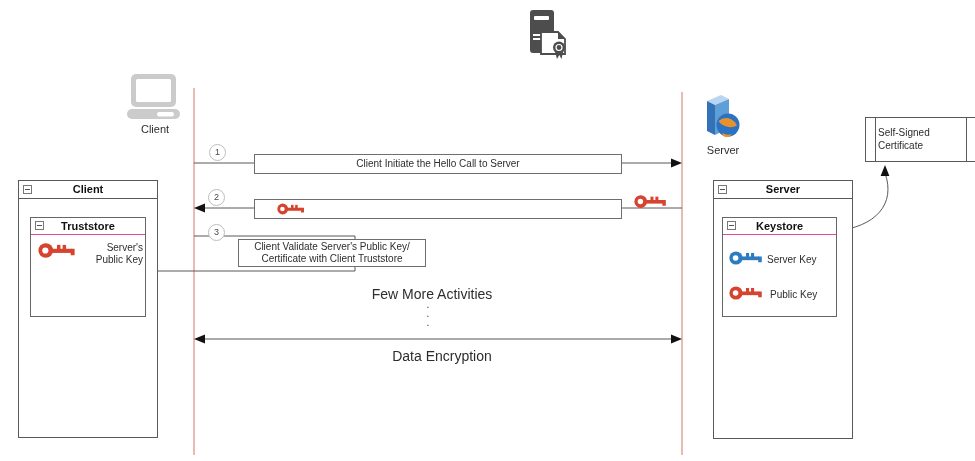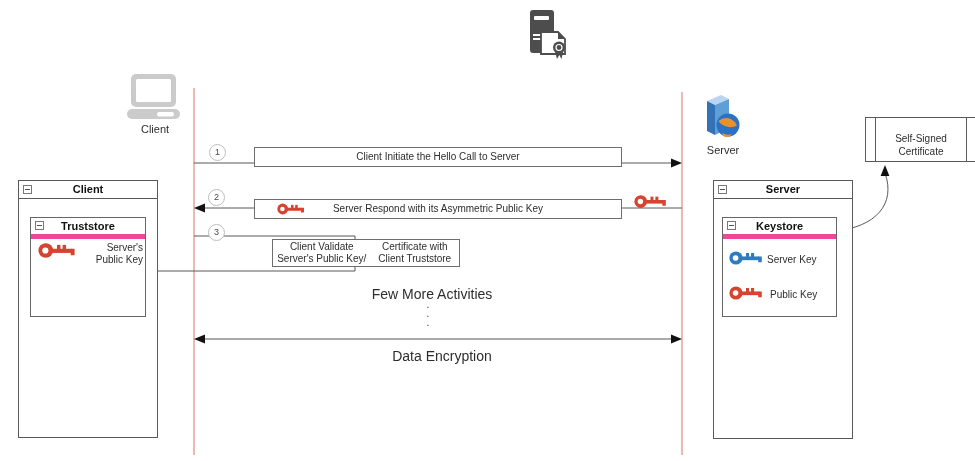--- a/index.html
+++ b/index.html
@@ -25,42 +25,42 @@
     position:absolute;background:#fff;border:1px solid #595959;z-index:2;
   }
   .box-header{
     position:relative;height:17px;border-bottom:1px solid #595959;
     font-size:11px;font-weight:bold;color:#111;text-align:center;line-height:17px;
   }
   .inner-box{
     position:absolute;background:#fff;border:1px solid #666;z-index:3;
   }
   .inner-header{
-    position:relative;height:16px;border-bottom:5px solid #ec4899;
+    position:relative;height:16px;border-bottom:1px solid #ec4899;
     font-size:11px;font-weight:bold;color:#111;text-align:center;line-height:16px;
   }
   .collapse{
     position:absolute;left:4px;top:4px;width:9px;height:9px;border:1px solid #777;
     background:#fff;box-sizing:border-box;
   }
   .collapse::after{
     content:"";position:absolute;left:1px;top:3px;width:5px;height:1px;background:#555;
   }
   .key-label{position:absolute;font-size:10px;color:#2d2d2d;line-height:12px;}
   .plain-label{position:absolute;font-size:14px;color:#2d2d2d;text-align:center;z-index:3;}
   .actor-label{position:absolute;font-size:11px;color:#2d2d2d;text-align:center;z-index:3;}
   
   #cert-box{
     position:absolute;left:857px;top:117px;width:112px;height:45px;background:#fff;
     border:1px solid #595959;z-index:3;box-sizing:border-box;
   }
   .cert-line{position:absolute;top:0;bottom:0;width:1px;background:#595959;}
   .cert-text{
-    position:absolute;left:12px;right:12px;top:14px;font-size:10px;line-height:13px;
-    text-align:center;color:#2d2d2d;
+    position:absolute;left:12px;right:12px;top:8px;font-size:10px;line-height:13px;
+    text-align:left;color:#2d2d2d;
   }
   .dot{position:absolute;width:200px;text-align:center;font-size:10px;line-height:8px;color:#333;z-index:3;}
 </style>
 </head>
 <body>
 
 <div id="canvas">
 
   <svg width="0" height="0" style="position:absolute">
     <defs>
@@ -125,32 +125,31 @@
     <circle cx="28" cy="33" r="11.5" fill="#2b71c4"></circle>
     <path d="M18.5 29 q6 -5 13 -1.5 q4 2 5.5 6 q-5.5 3 -10.5 1 q-6 -2 -8 -5.5" fill="#e8922e"></path>
     <path d="M22.5 41 q4.5 3 9.5 1 l-2.5 2.8 q-4 1 -7 -1.2 z" fill="#e8922e"></path>
   </svg>
   <div class="actor-label" style="left:685px;top:144px;width:60px">Server</div>
 
   <div class="num-circle" style="left:201px;top:144px">1</div>
   <div class="num-circle" style="left:200px;top:189px">2</div>
   <div class="num-circle" style="left:200px;top:224px">3</div>
 
-  <div class="msg-box" style="left:246px;top:147px;width:366px;height:18px">
+  <div class="msg-box" style="left:246px;top:154px;width:366px;height:18px">
     <span>Client Initiate the Hello Call to Server</span>
   </div>
 
   <div class="msg-box" style="left:246px;top:199px;width:366px;height:18px">
     <svg class="abs" style="left:22px;top:2px;color:#d6432e" width="28" height="14" viewBox="0 0 44 22">
       <use href="#key-shape"></use>
     </svg>
-    <span>Server Respond with its Asymmetric Public Key</span>
-  </div>
-
-  <div class="msg-box" style="left:264px;top:239px;width:186px;height:26px;flex-direction:row">
+  </div>
+
+  <div class="msg-box" style="left:230px;top:239px;width:186px;height:26px;flex-direction:column">
     <span>Client Validate Server's Public Key/</span>
     <span>Certificate with Client Truststore</span>
   </div>
 
   <svg class="abs" style="left:626px;top:193px;z-index:4;color:#d6432e" width="33" height="17" viewBox="0 0 44 22">
     <use href="#key-shape"></use>
   </svg>
 
   <div class="plain-label" style="left:324px;top:286px;width:200px">Few More Activities</div>
   <div class="dot" style="left:320px;top:301px">.</div>

